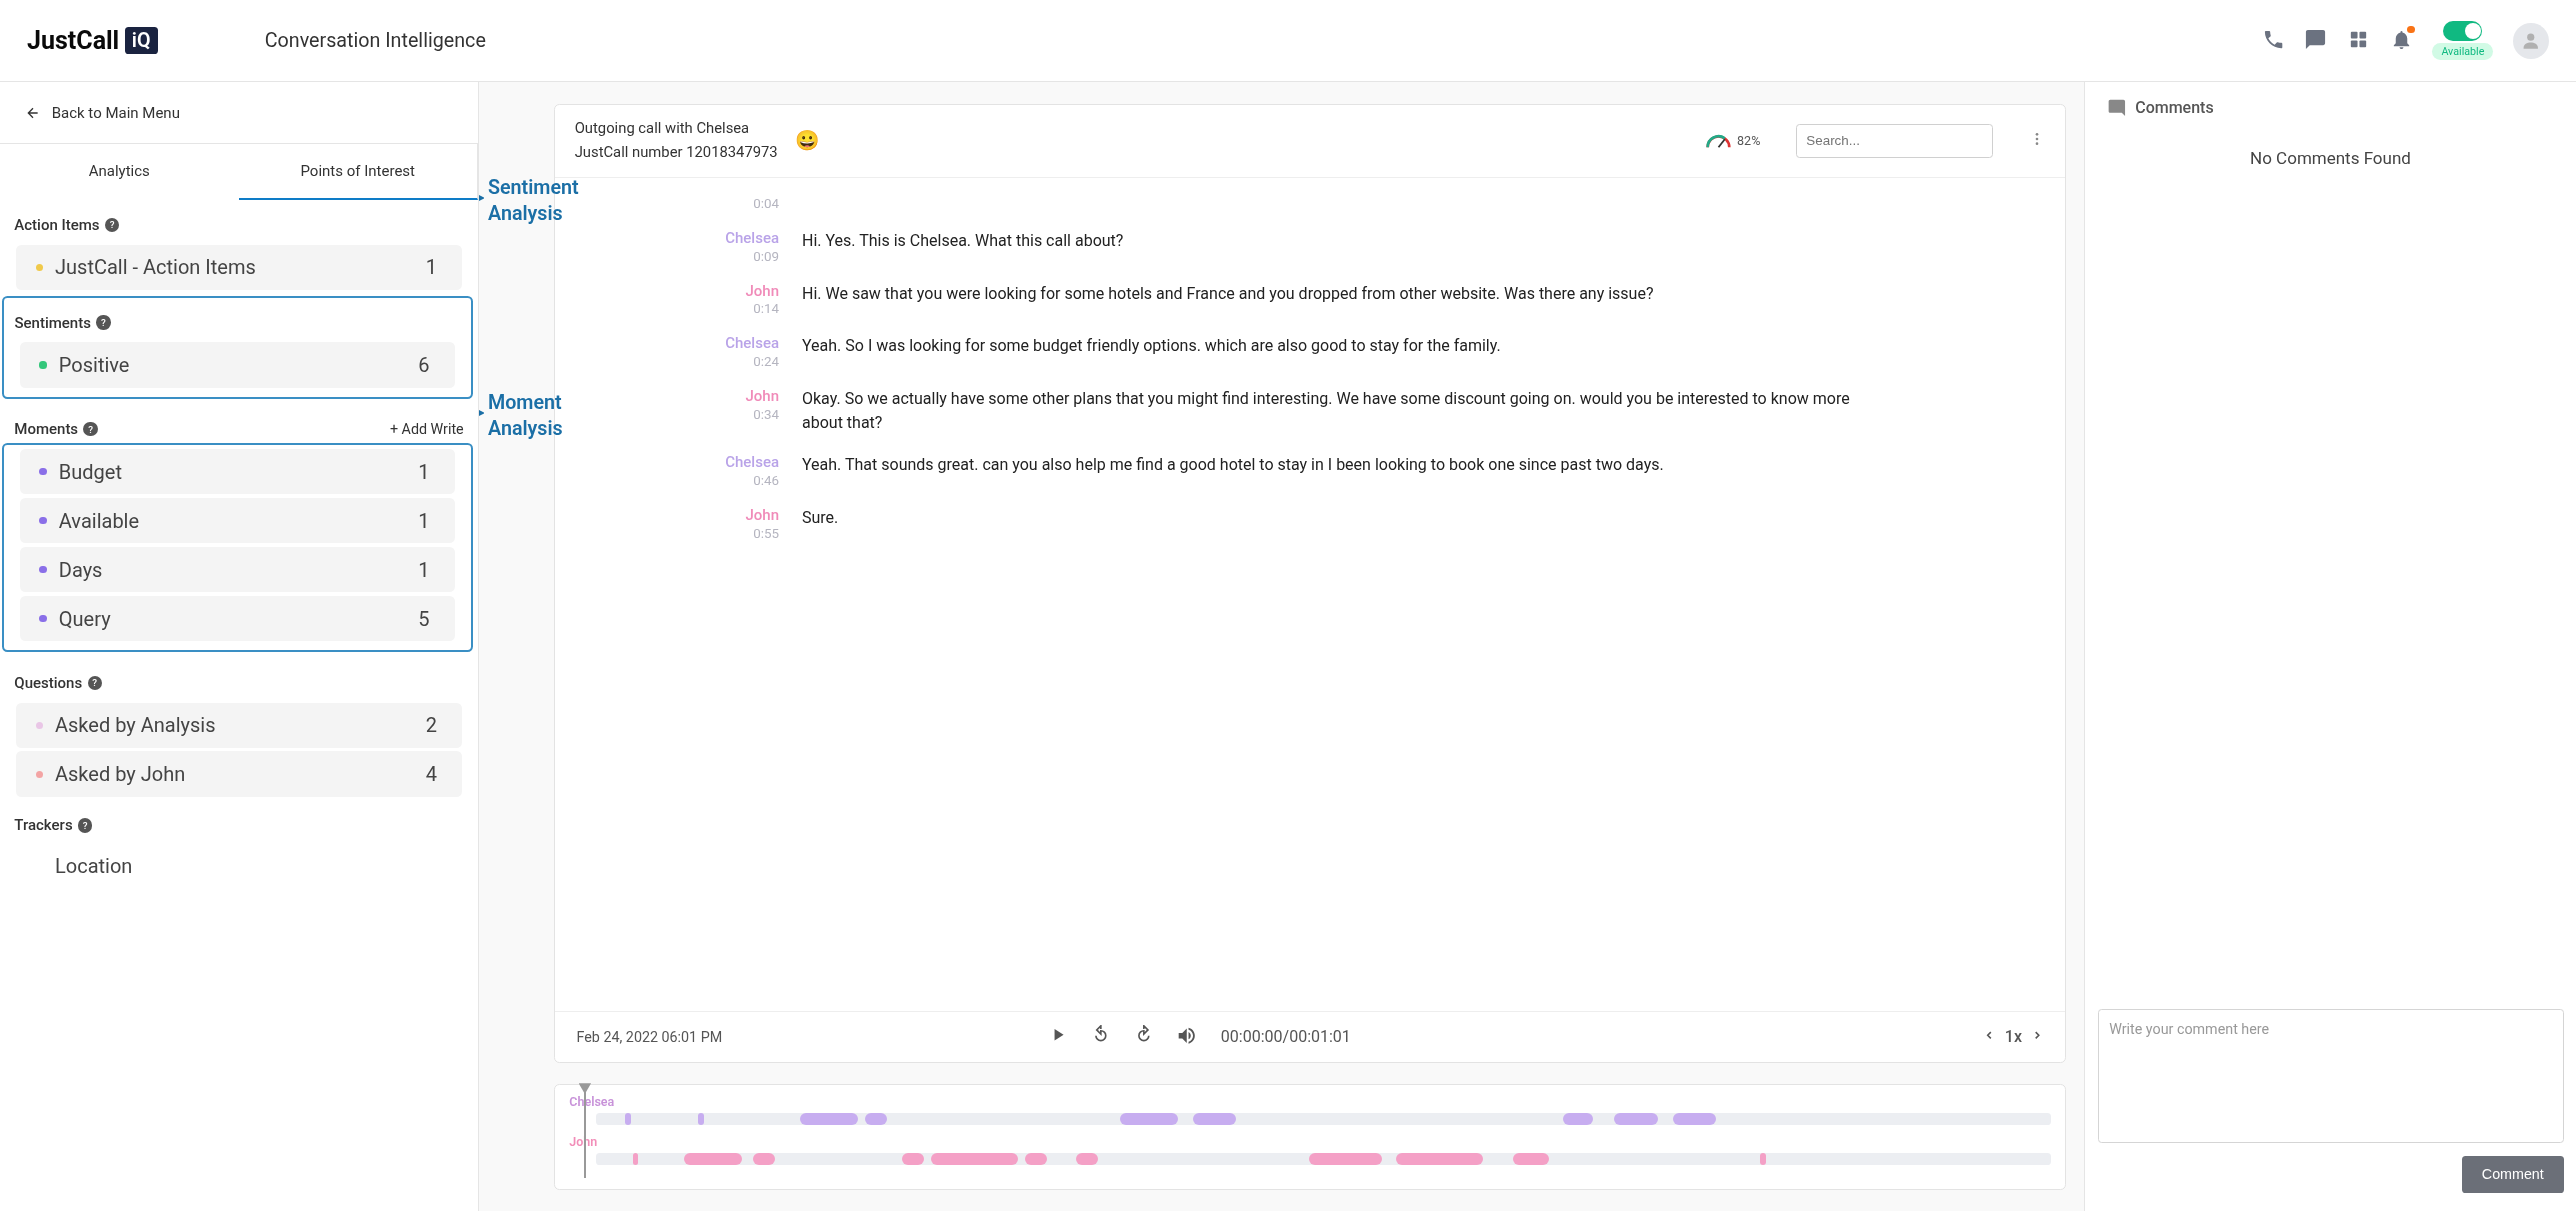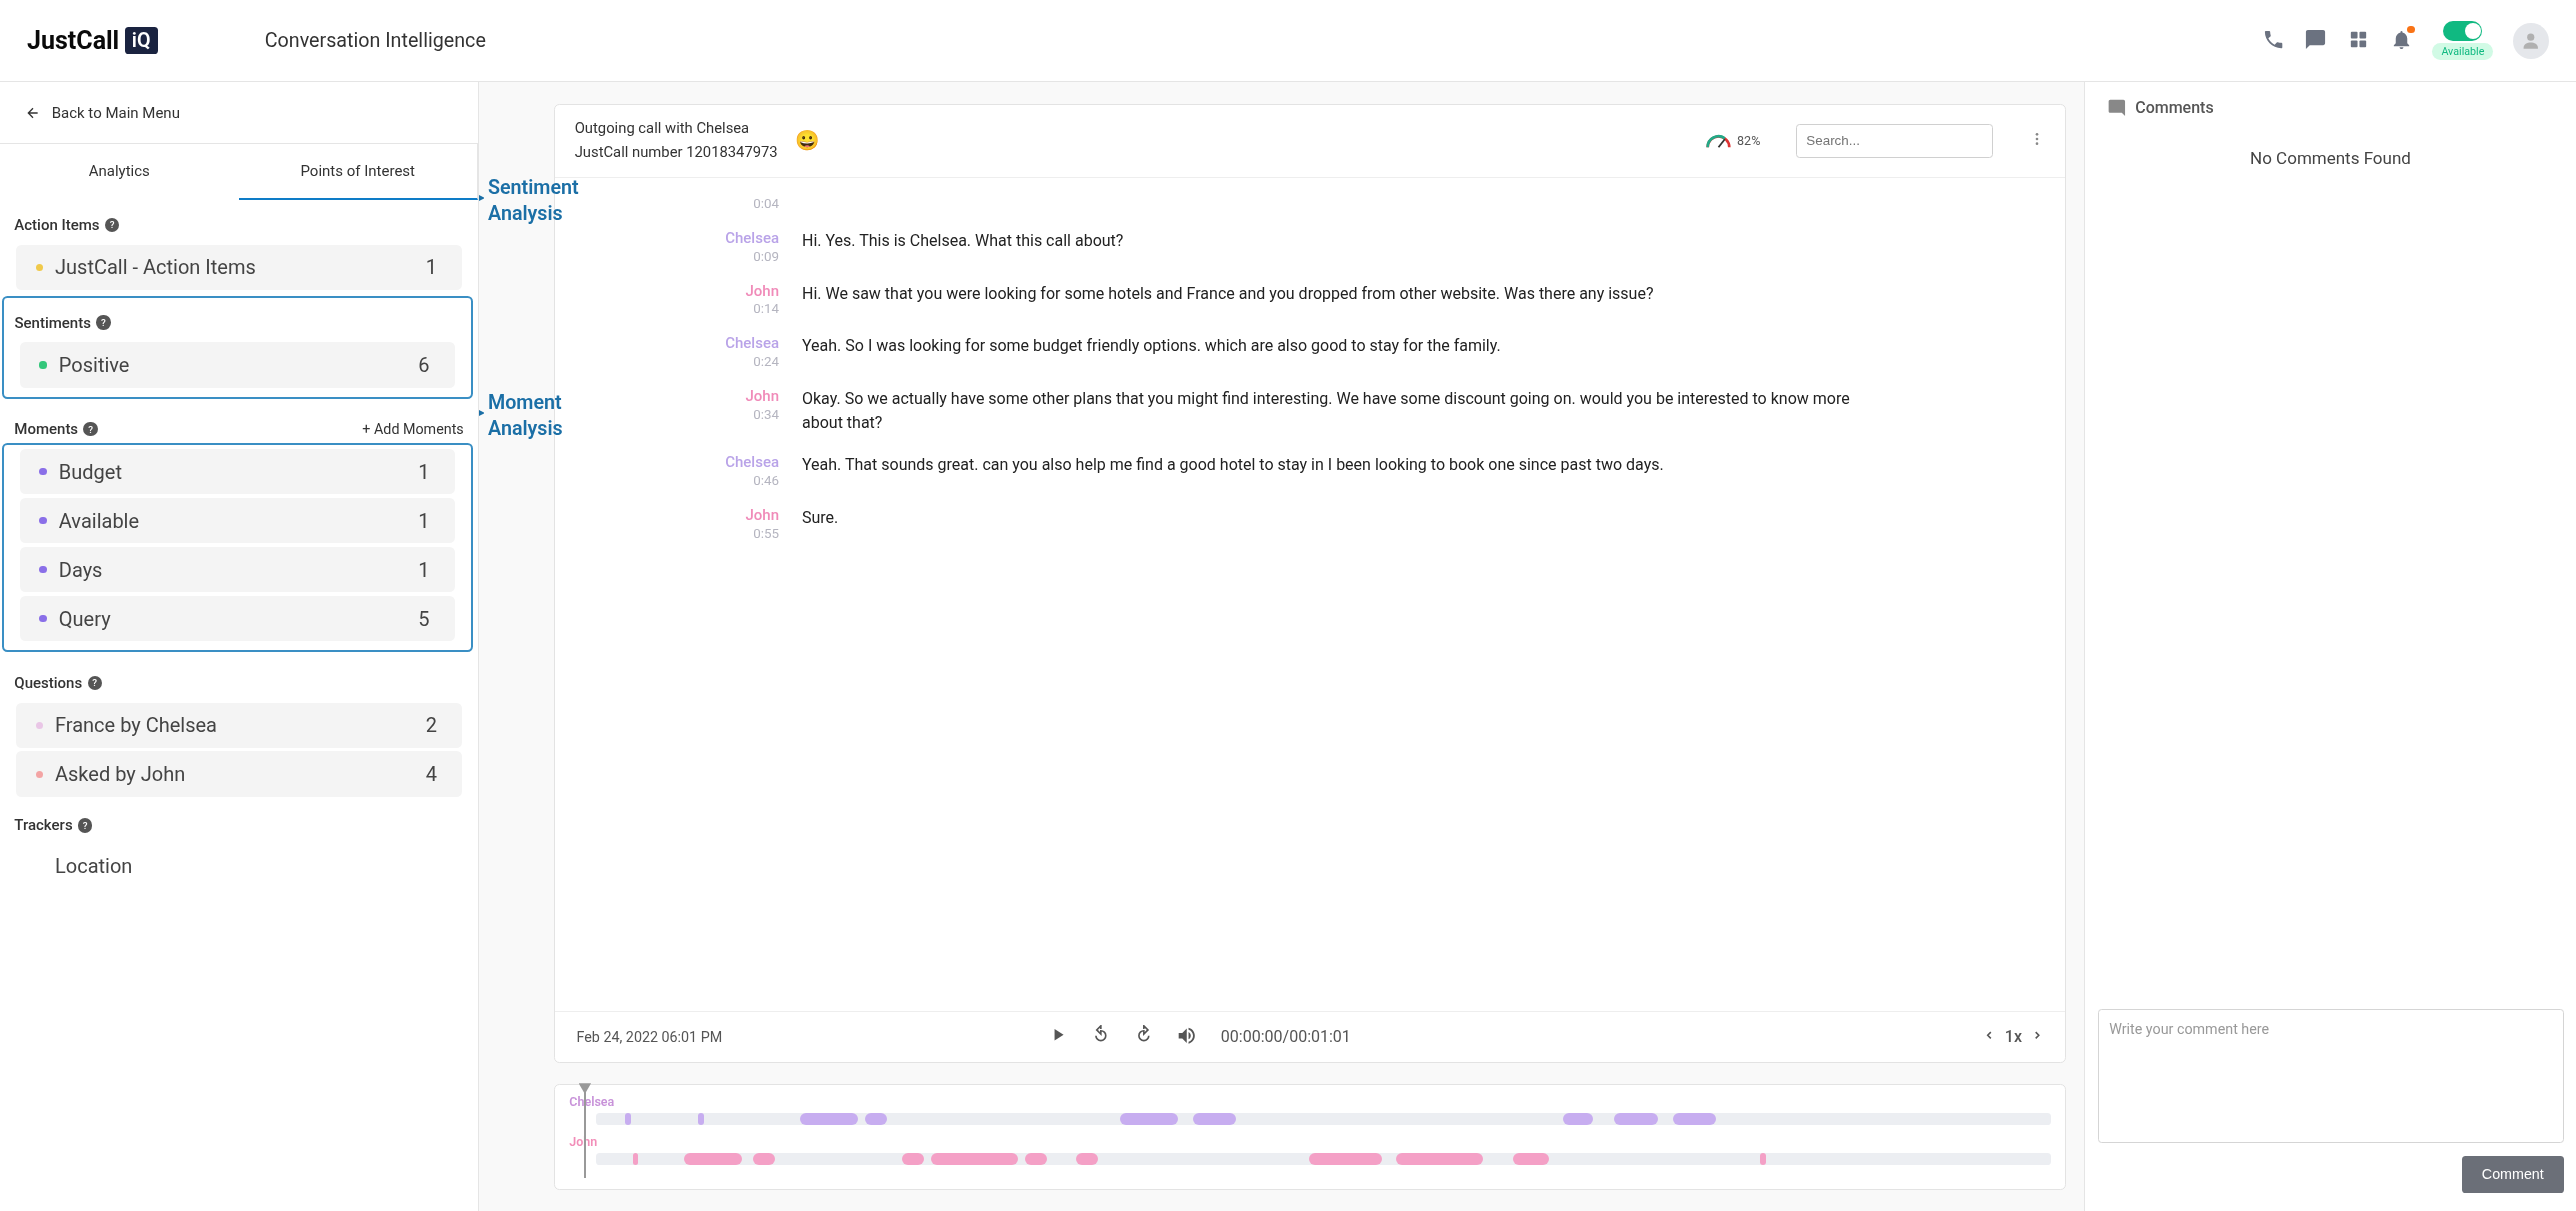--- a/index.html
+++ b/index.html
@@ -159,21 +159,21 @@
             <span class="dot" style="background: rgb(52, 199, 123);"></span>
             <span>Positive</span>
             <span class="count">6</span>
           </div>
         </div>
     </div>
 
     <div class="section-hdr" style="padding-left:14.3px;">
       <span>Moments</span>
       <span class="help">?</span>
-      <span class="add-link">+ Add Moments</span>
+      <span class="add-link">+ Add Write</span>
     </div>
     <div class="highlight-box" style="margin-top:-1.8px;">
       <div id="moments-list">
           <div class="list-item">
             <span class="dot" style="background: rgb(138, 111, 232);"></span>
             <span>Budget</span>
             <span class="count">1</span>
           </div>
           <div class="list-item">
             <span class="dot" style="background: rgb(138, 111, 232);"></span>
@@ -193,21 +193,21 @@
         </div>
     </div>
 
     <div class="section-hdr">
       <span>Questions</span>
       <span class="help">?</span>
     </div>
     <div id="questions-list">
         <div class="list-item">
           <span class="dot" style="background: rgb(233, 198, 230);"></span>
-          <span>France by Chelsea</span>
+          <span>Asked by Analysis</span>
           <span class="count">2</span>
         </div>
         <div class="list-item">
           <span class="dot" style="background: rgb(243, 164, 164);"></span>
           <span>Asked by John</span>
           <span class="count">4</span>
         </div>
       </div>
 
     <div class="section-hdr">

